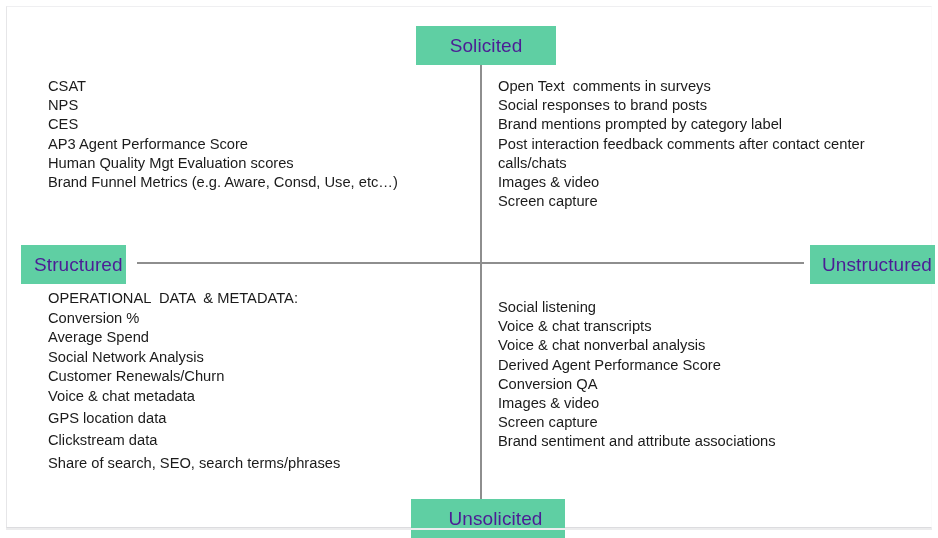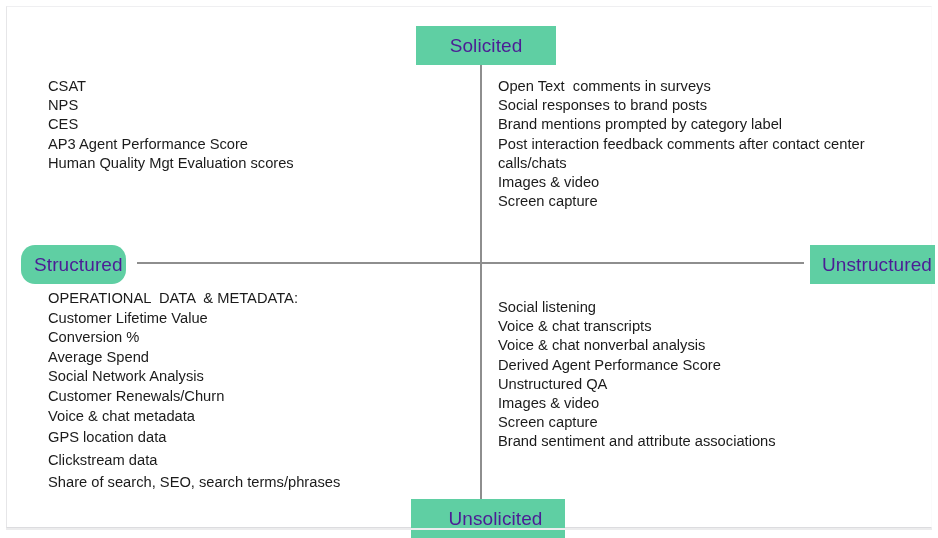--- a/index.html
+++ b/index.html
@@ -67,21 +67,21 @@
     color: #4c1d95;
     font-size: 19px;
     line-height: 39px;
     height: 39px;
     text-align: center;
     white-space: nowrap;
     letter-spacing: 0.1px;
   }
   .chip-solicited   { left: 409px; top: 19px;  width: 140px; }
   .chip-unsolicited { left: 404px; top: 492px; width: 139px; padding-left: 15px; }
-  .chip-structured  { left: 14px;  top: 238px; width: 105px; text-align: left; padding-left: 13px; box-sizing: border-box; border-radius: 14px; }
+  .chip-structured  { left: 14px;  top: 238px; width: 105px; text-align: left; padding-left: 13px; box-sizing: border-box; }
   .chip-unstructured{ left: 803px; top: 238px; width: 125px; text-align: left; padding-left: 12px; box-sizing: border-box; }
 
   
   .quad {
     position: absolute;
     color: #1b1b1b;
     font-size: 14.7px;
   }
   .quad .line {
     white-space: pre-wrap;
@@ -113,49 +113,49 @@
     <div class="chip chip-structured">Structured</div>
 
     <div class="chip chip-unstructured">Unstructured</div>
 
     <div class="quad quad-tl">
       <div class="line">CSAT</div>
       <div class="line">NPS</div>
       <div class="line">CES</div>
       <div class="line">AP3 Agent Performance Score</div>
       <div class="line">Human Quality Mgt Evaluation scores</div>
+      <div class="line">Brand Funnel Metrics (e.g. Aware, Consd, Use, etc…)</div>
     </div>
 
     <div class="quad quad-tr">
       <div class="line">Open Text  comments in surveys</div>
       <div class="line">Social responses to brand posts</div>
       <div class="line">Brand mentions prompted by category label</div>
       <div class="line">Post interaction feedback comments after contact center calls/chats</div>
       <div class="line">Images &amp; video</div>
       <div class="line">Screen capture</div>
     </div>
 
     <div class="quad quad-bl">
       <div class="line">OPERATIONAL  DATA  &amp; METADATA:</div>
-      <div class="line">Customer Lifetime Value</div>
       <div class="line">Conversion %</div>
       <div class="line">Average Spend</div>
       <div class="line">Social Network Analysis</div>
       <div class="line">Customer Renewals/Churn</div>
       <div class="line">Voice &amp; chat metadata</div>
       <div class="line spaced">GPS location data</div>
       <div class="line spaced">Clickstream data</div>
       <div class="line spaced">Share of search, SEO, search terms/phrases</div>
     </div>
 
     <div class="quad quad-br">
       <div class="line">Social listening</div>
       <div class="line">Voice &amp; chat transcripts</div>
       <div class="line">Voice &amp; chat nonverbal analysis</div>
       <div class="line">Derived Agent Performance Score</div>
-      <div class="line">Unstructured QA</div>
+      <div class="line">Conversion QA</div>
       <div class="line">Images &amp; video</div>
       <div class="line">Screen capture</div>
       <div class="line">Brand sentiment and attribute associations</div>
     </div>
 
   </div>
 </div>
 
 </body></html>

